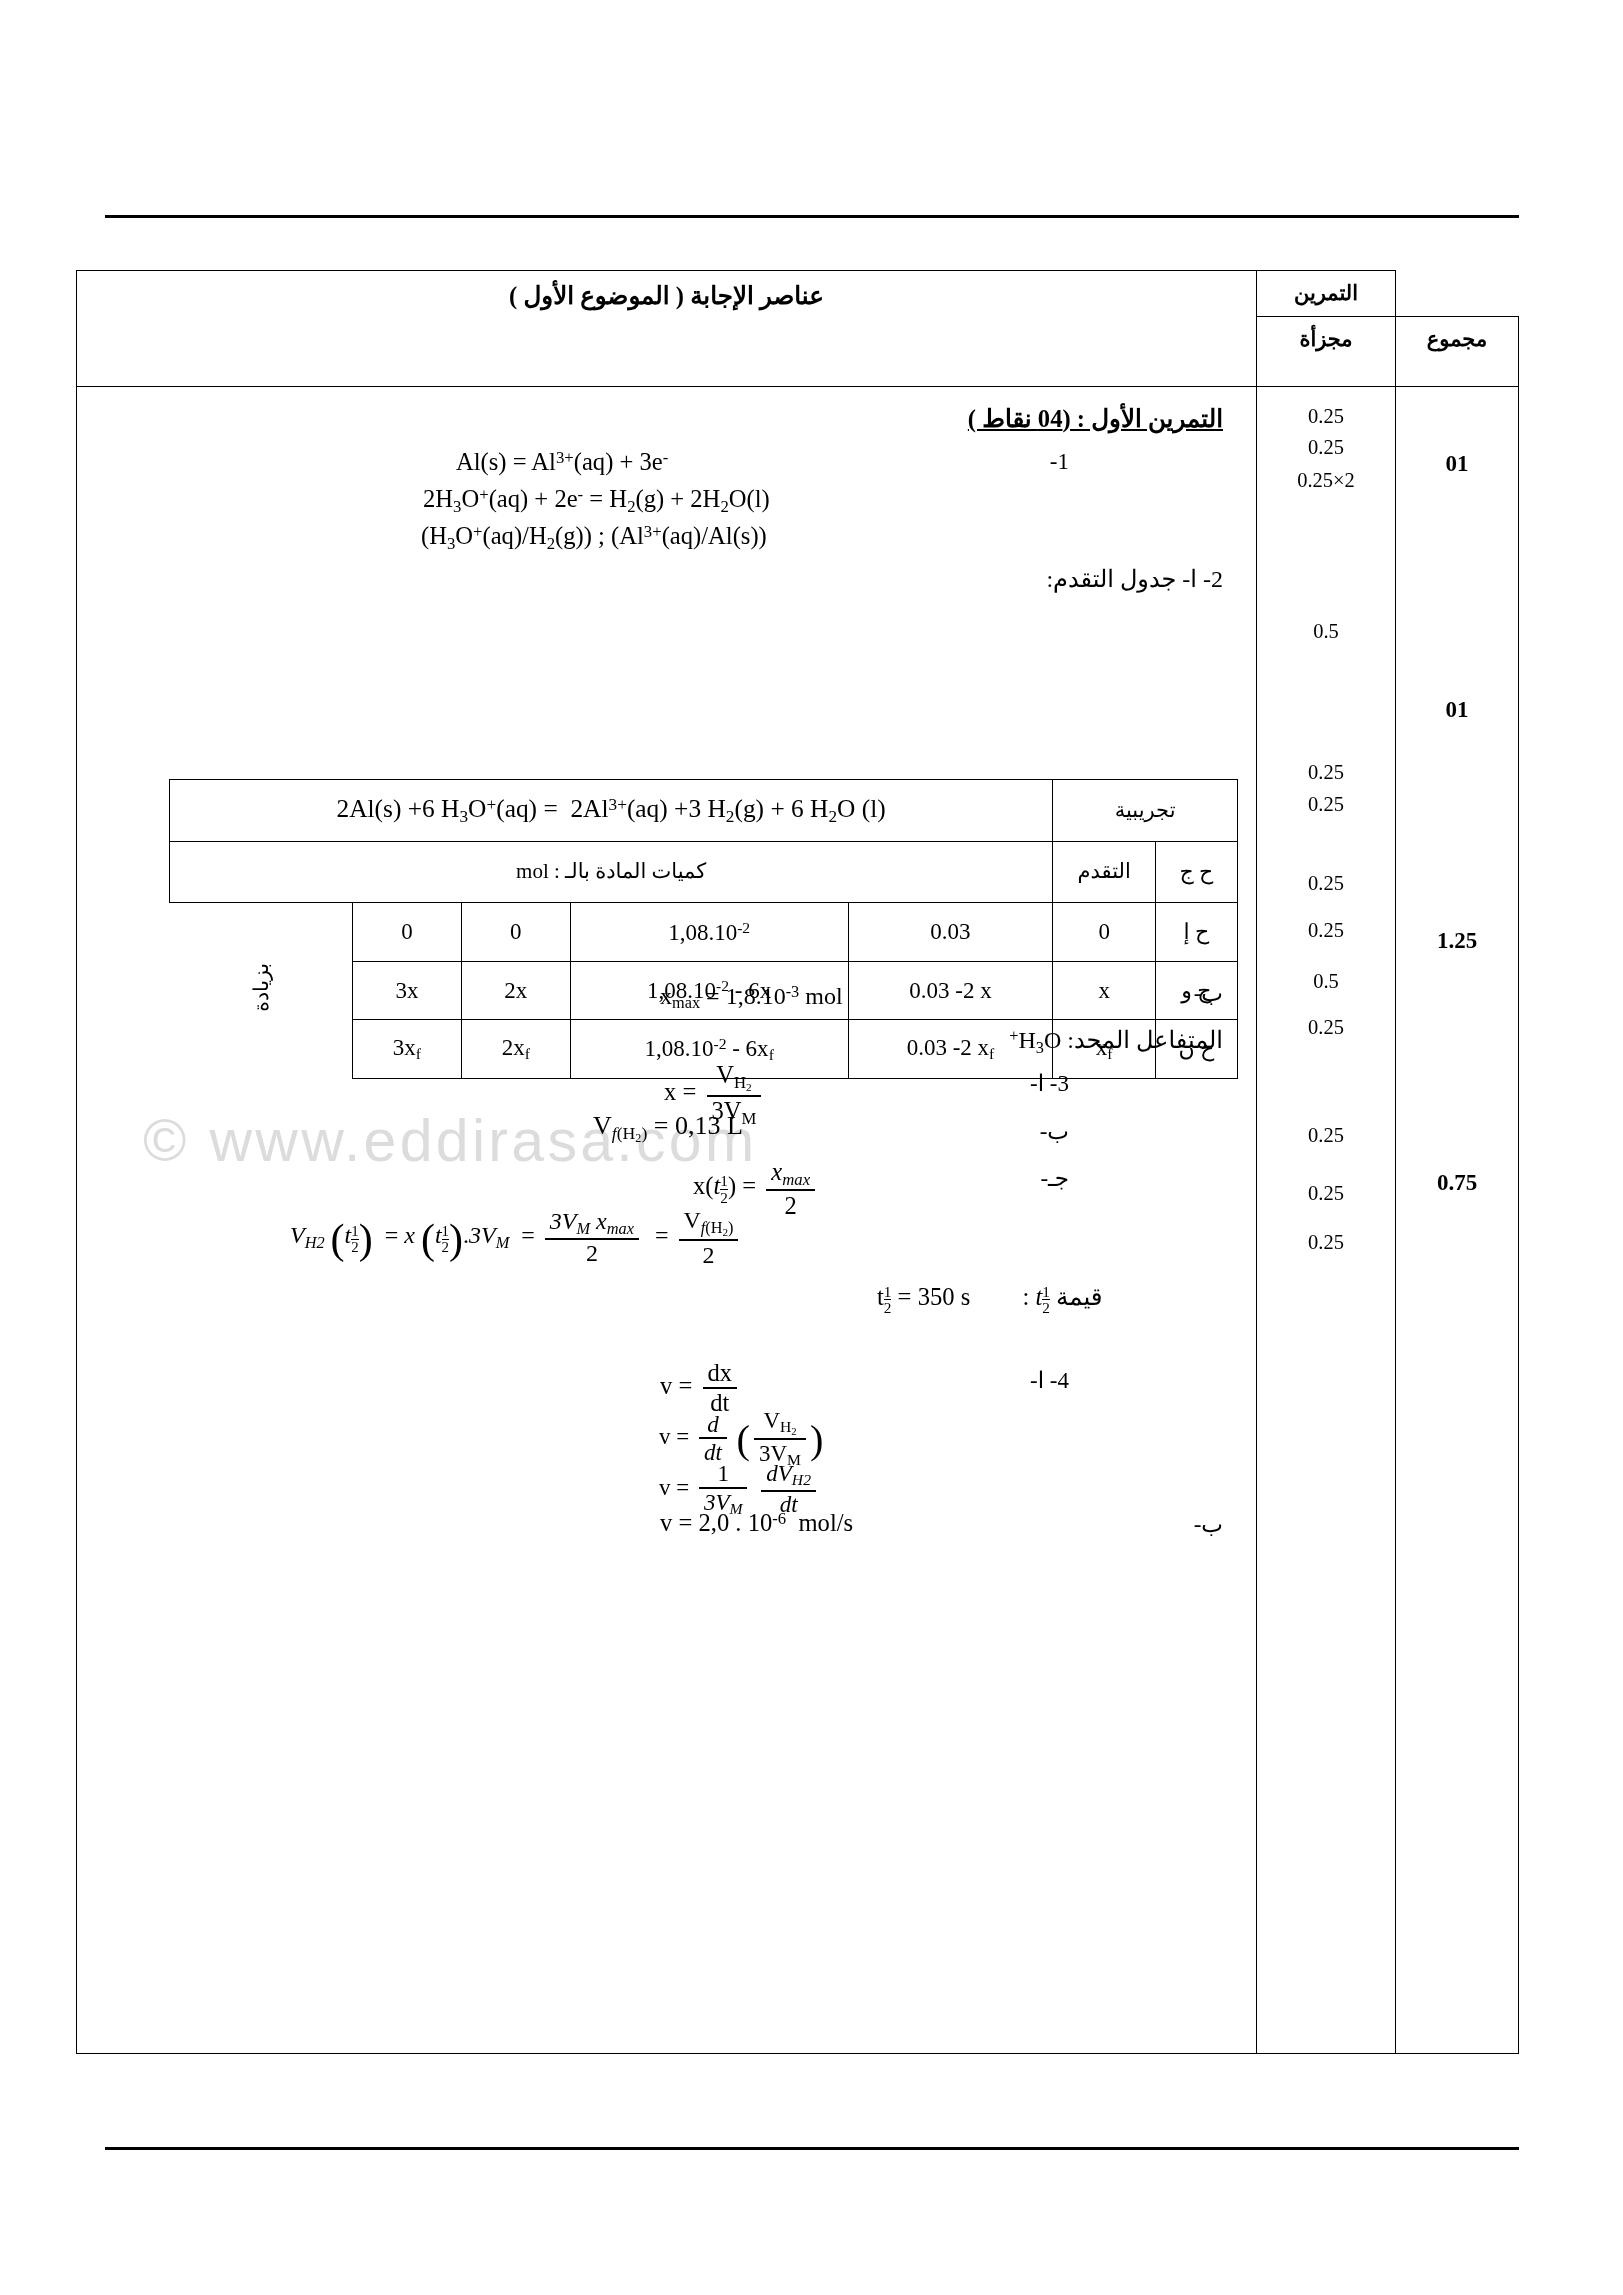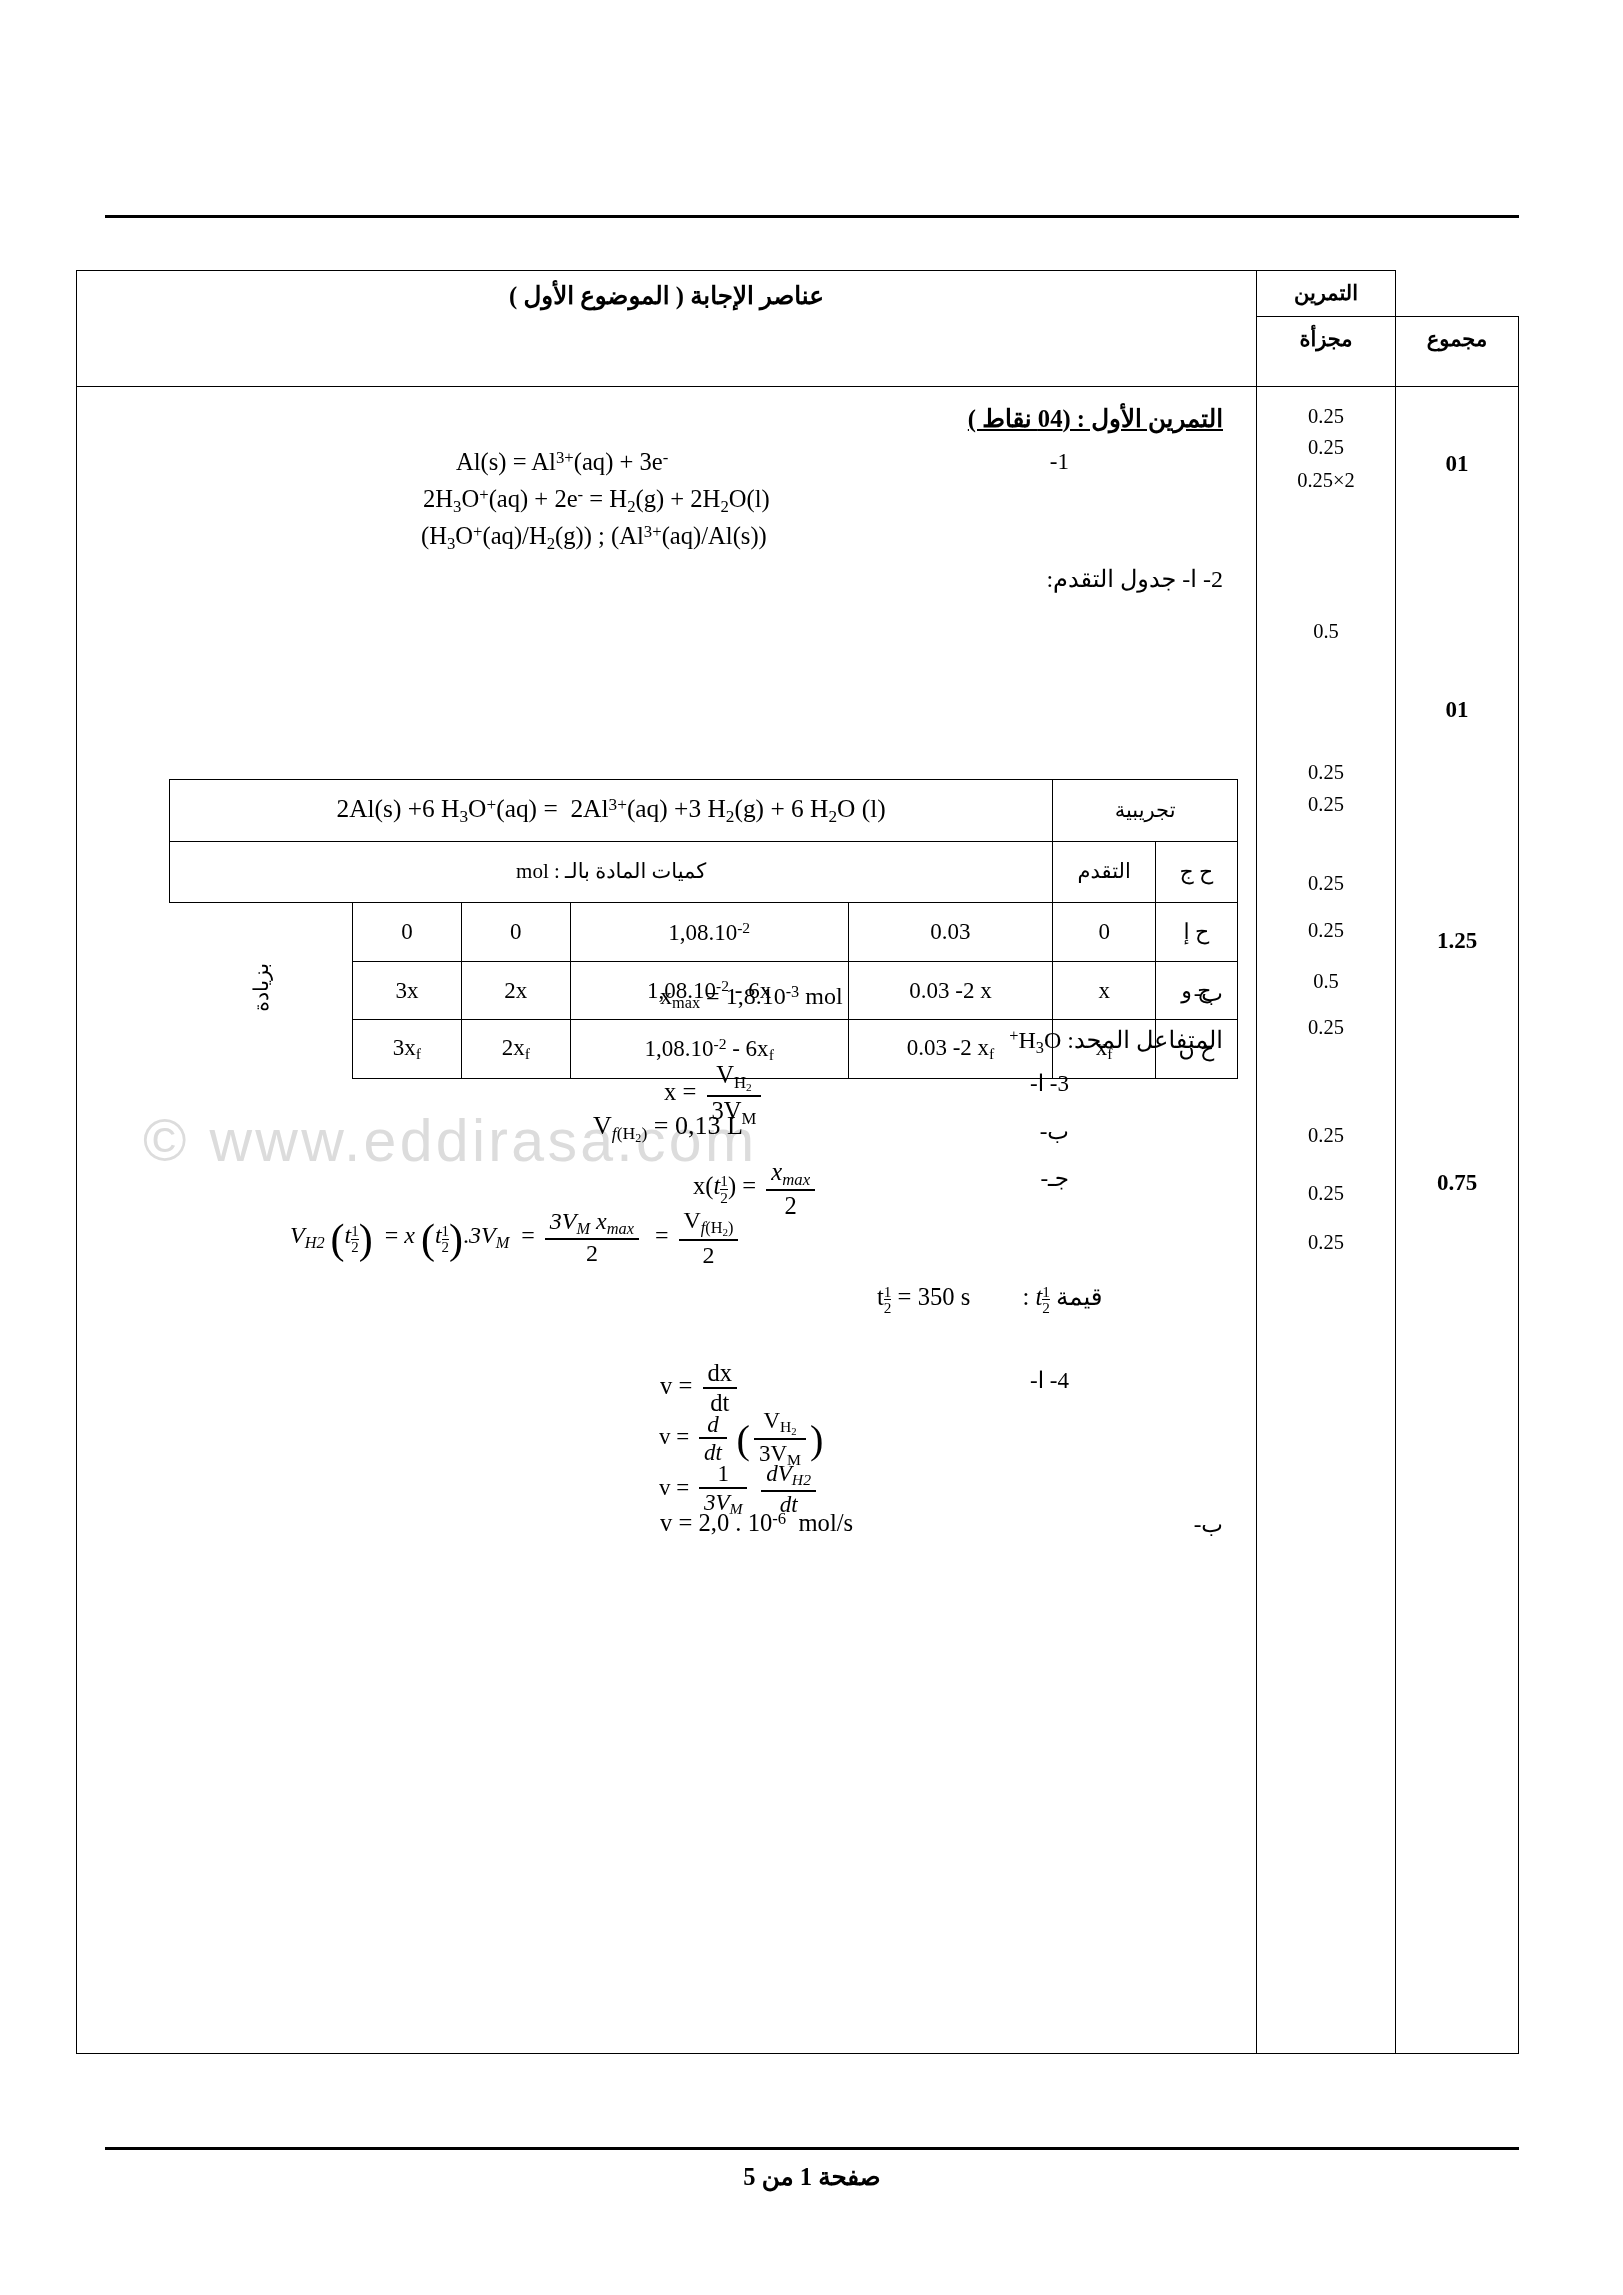--- a/index.html
+++ b/index.html
@@ -433,16 +433,15 @@
               <div class="eqline" style="top:1112px; left:573px;">v = 2,0 . 10<sup>-6</sup>&nbsp; mol/s</div>
 
             </div>
           </td>
         </tr>
       </tbody>
     </table>
   </div>
 
   <div class="footer-rule"></div>
-  <div class="footer">صفحة 1 من 5</div>
 
 </div>
 
 
 </body></html>

